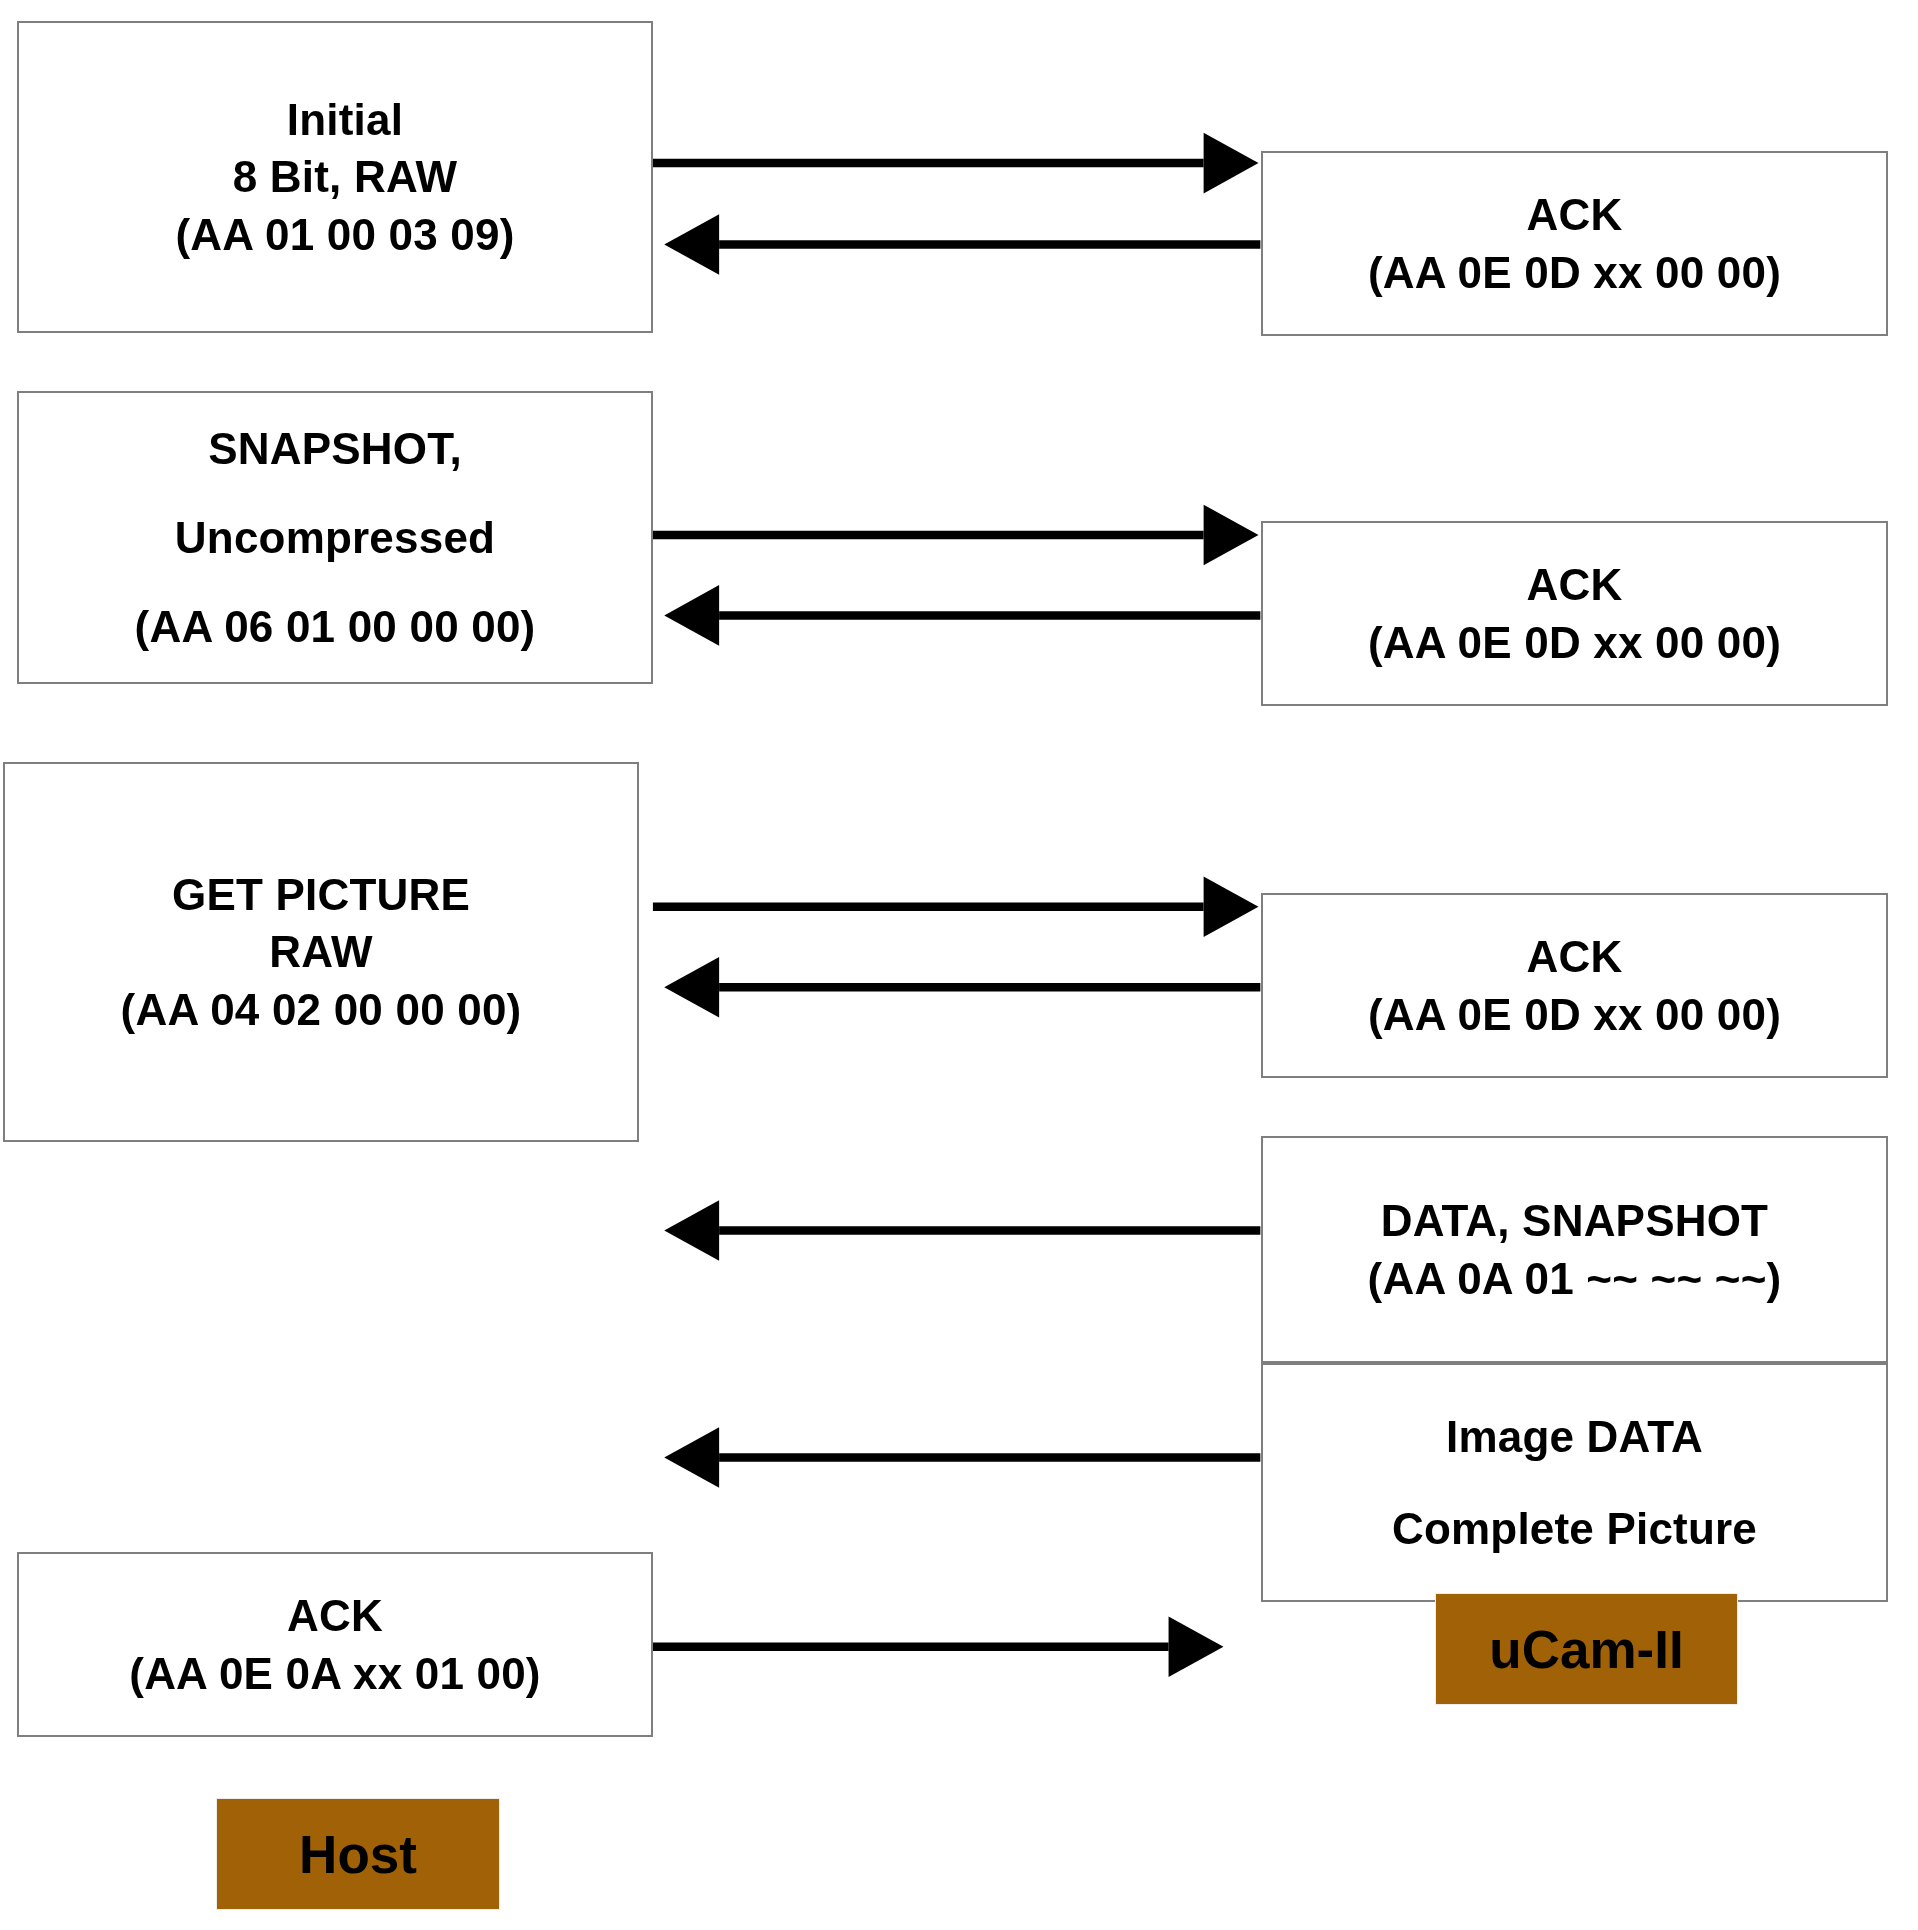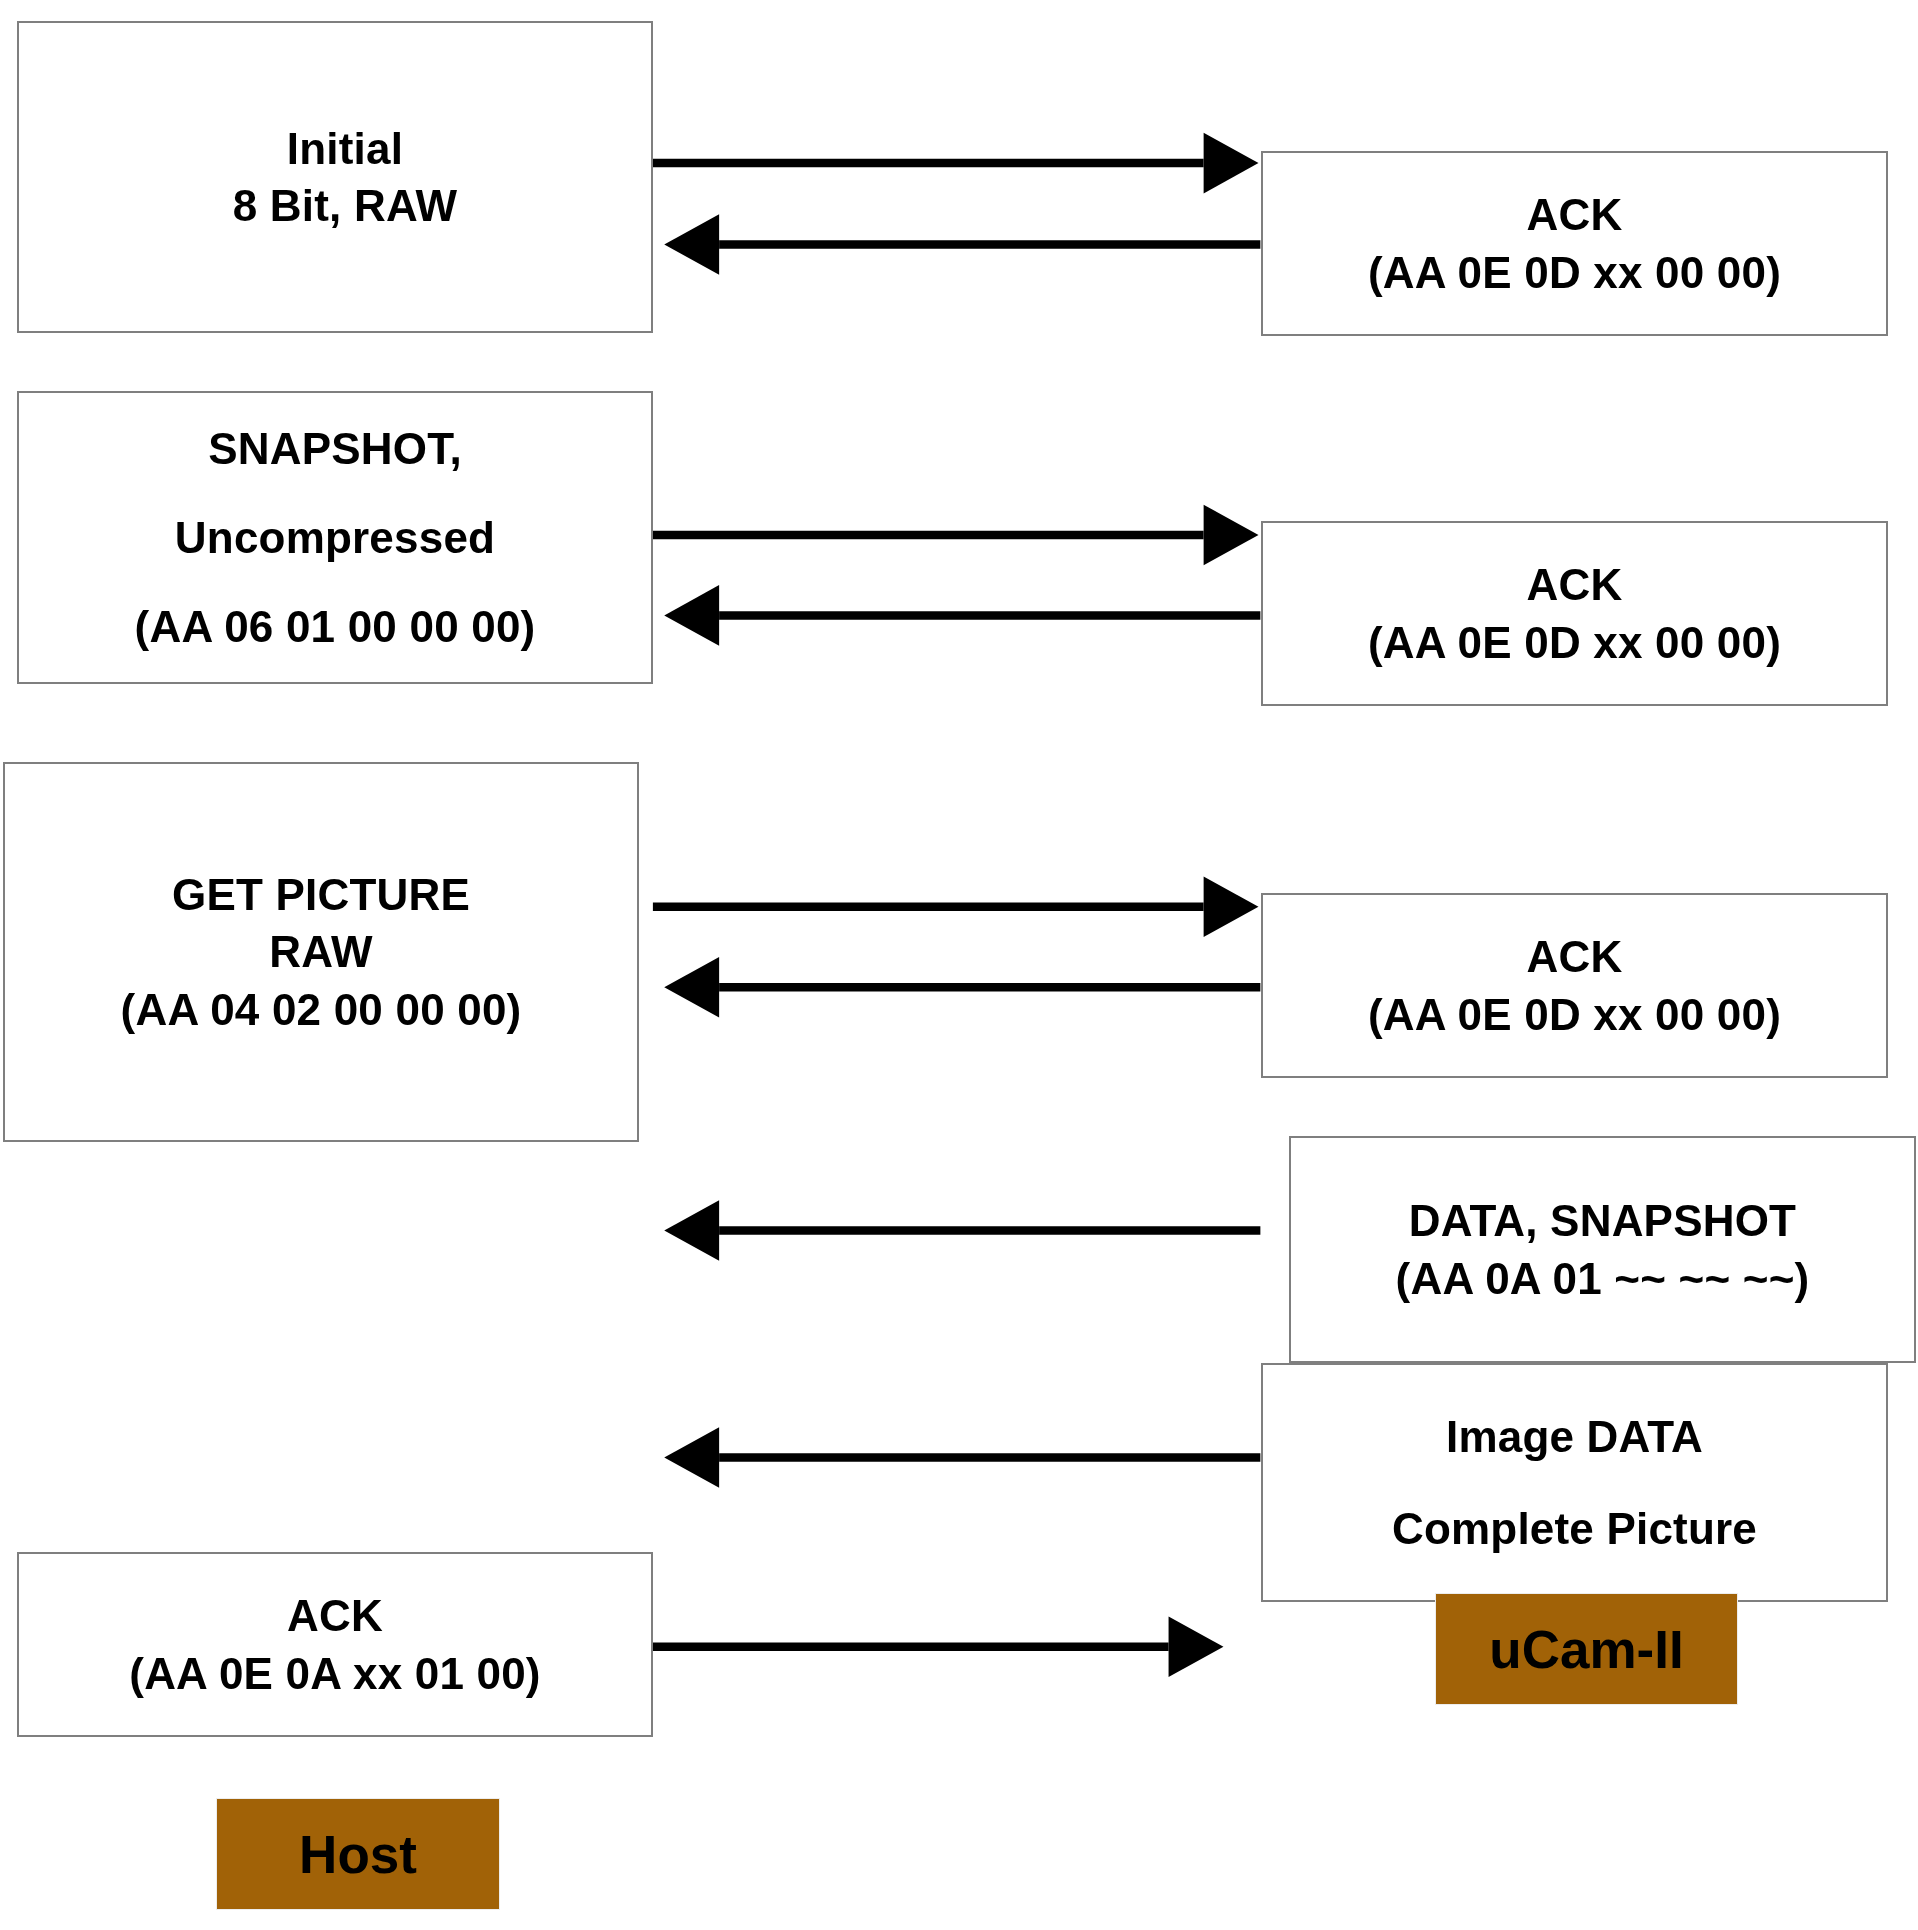--- a/index.html
+++ b/index.html
@@ -107,20 +107,21 @@
 
     <g>
       <line x1="690" y1="1740" x2="1235" y2="1740" stroke="#000000" stroke-width="9"></line>
       <polygon points="1235,1708 1293,1740 1235,1772" fill="#000000"></polygon>
     </g>
   </svg>
 
   <div class="msg-box" style="left:17px; top:21px; width:636px; height:312px;padding-left:20px;">
     <span class="line">Initial</span>
     <span class="line">8 Bit, RAW</span>
+    <span class="line">(AA 01 00 03 09)</span>
   </div>
 
   <div class="msg-box" style="left:1261px; top:151px; width:627px; height:185px;">
     <span class="line">ACK</span>
     <span class="line">(AA 0E 0D xx 00 00)</span>
   </div>
 
   <div class="msg-box" style="left:17px; top:391px; width:636px; height:293px;gap:32px;">
     <span class="line">SNAPSHOT,</span>
     <span class="line">Uncompressed</span>
@@ -136,21 +137,21 @@
     <span class="line">GET PICTURE</span>
     <span class="line">RAW</span>
     <span class="line">(AA 04 02 00 00 00)</span>
   </div>
 
   <div class="msg-box" style="left:1261px; top:893px; width:627px; height:185px;">
     <span class="line">ACK</span>
     <span class="line">(AA 0E 0D xx 00 00)</span>
   </div>
 
-  <div class="msg-box" style="left:1261px; top:1136px; width:627px; height:227px;margin-left:28px;">
+  <div class="msg-box" style="left:1261px; top:1136px; width:627px; height:227px;">
     <span class="line">DATA, SNAPSHOT</span>
     <span class="line">(AA 0A 01 ~~ ~~ ~~)</span>
   </div>
 
   <div class="msg-box" style="left:1261px; top:1363px; width:627px; height:239px;gap:34px;">
     <span class="line">Image DATA</span>
     <span class="line">Complete Picture</span>
   </div>
 
   <div class="msg-box" style="left:17px; top:1552px; width:636px; height:185px;">

